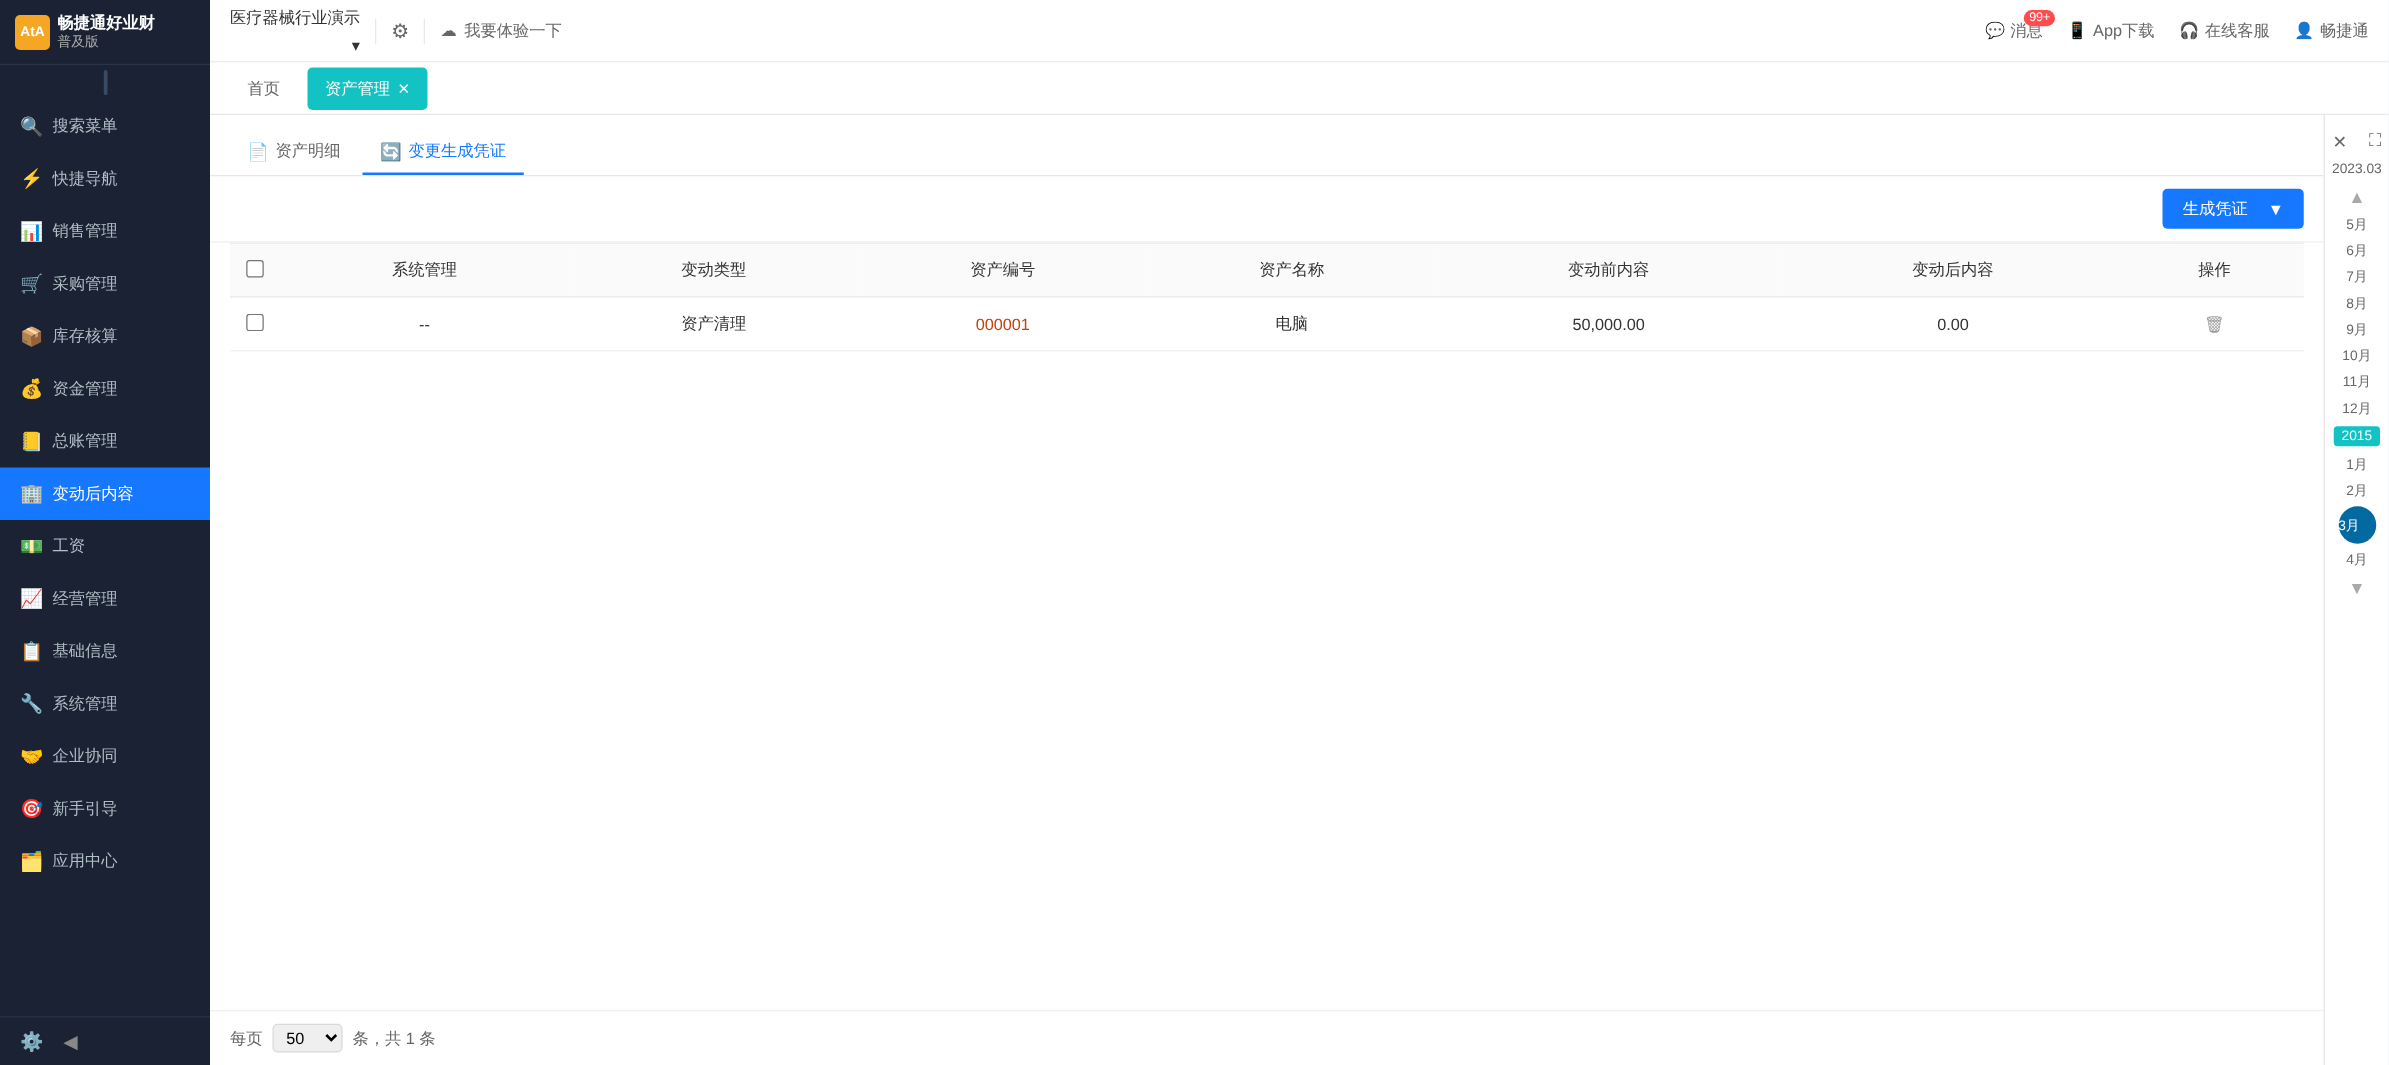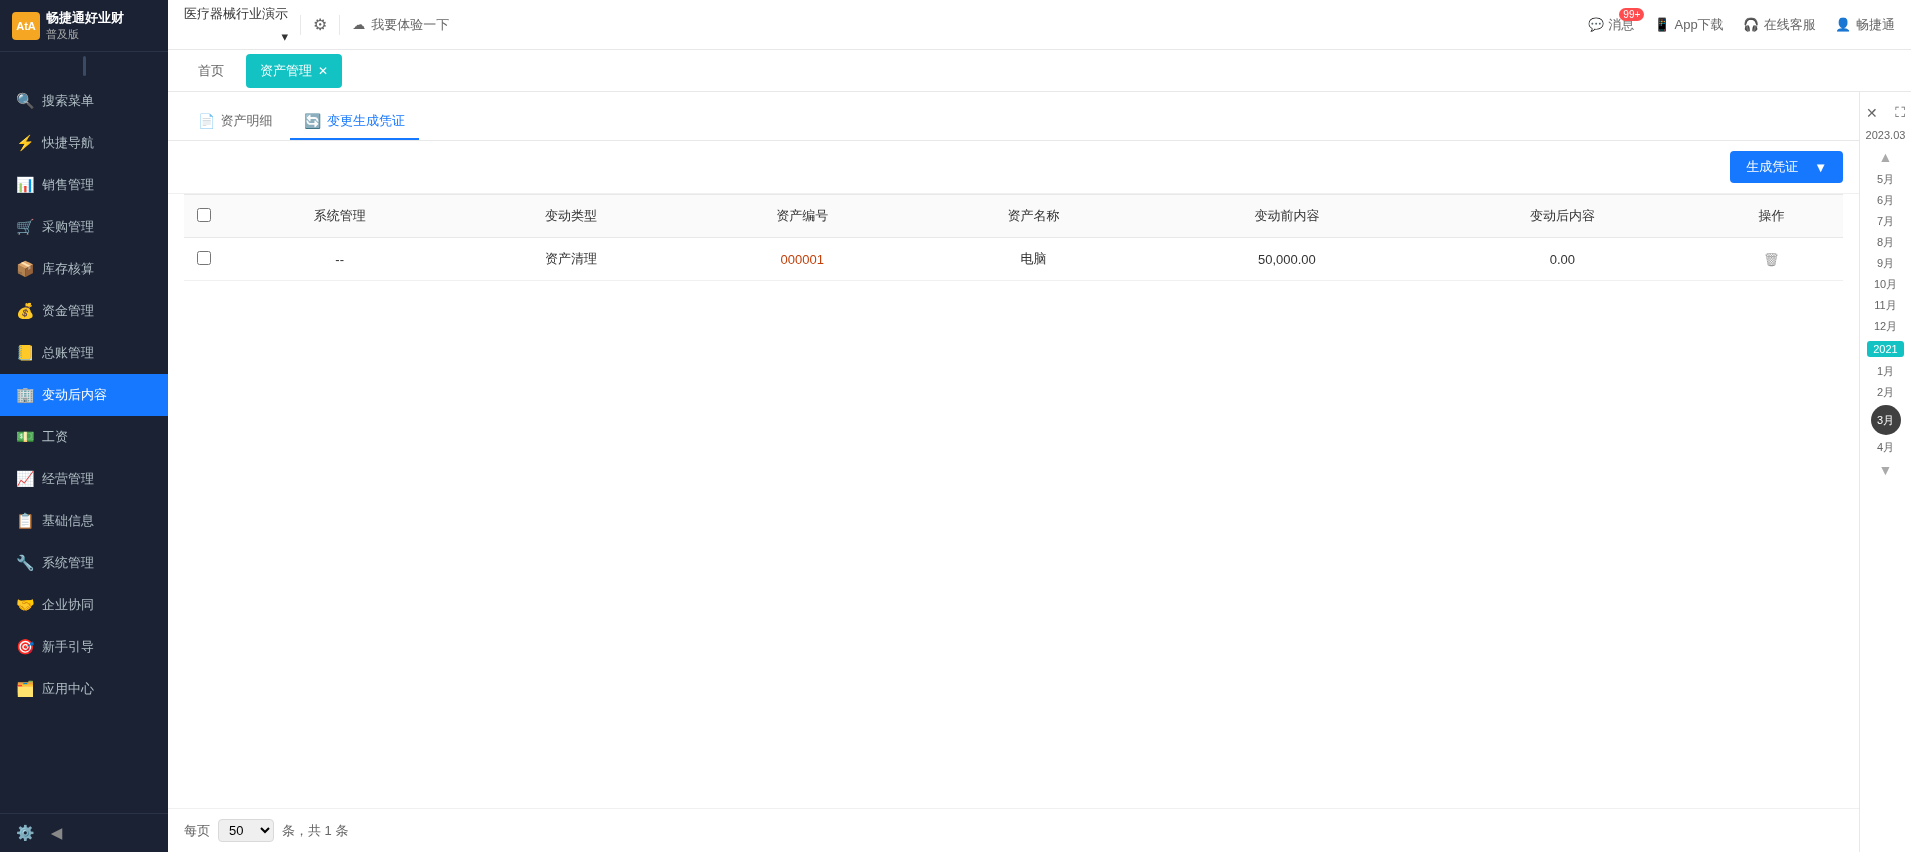--- a/index.html
+++ b/index.html
@@ -551,29 +551,29 @@
         <div class="timeline-month">
           <span>10月</span>
         </div>
         <div class="timeline-month">
           <span>11月</span>
         </div>
         <div class="timeline-month">
           <span>12月</span>
         </div>
 
-        <div class="timeline-year-label">2021</div>
+        <div class="timeline-year-label">2015</div>
 
         <div class="timeline-month">
           <span>1月</span>
         </div>
         <div class="timeline-month">
           <span>2月</span>
         </div>
-        <div style="background:#404040;color:#fff;border-radius:50%;width:30px;height:30px;margin:2px auto;display:flex;align-items:center;justify-content:center;font-size:11px;cursor:pointer;">
+        <div style="background:#0369a1;color:#fff;border-radius:50%;width:30px;height:30px;margin:2px auto;display:flex;align-items:center;font-size:11px;cursor:pointer;">
           <span>3月</span>
         </div>
         <div class="timeline-month">
           <span>4月</span>
         </div>
 
         <div class="timeline-scroll-down">▼</div>
       </div>
     </div>
   </div>

